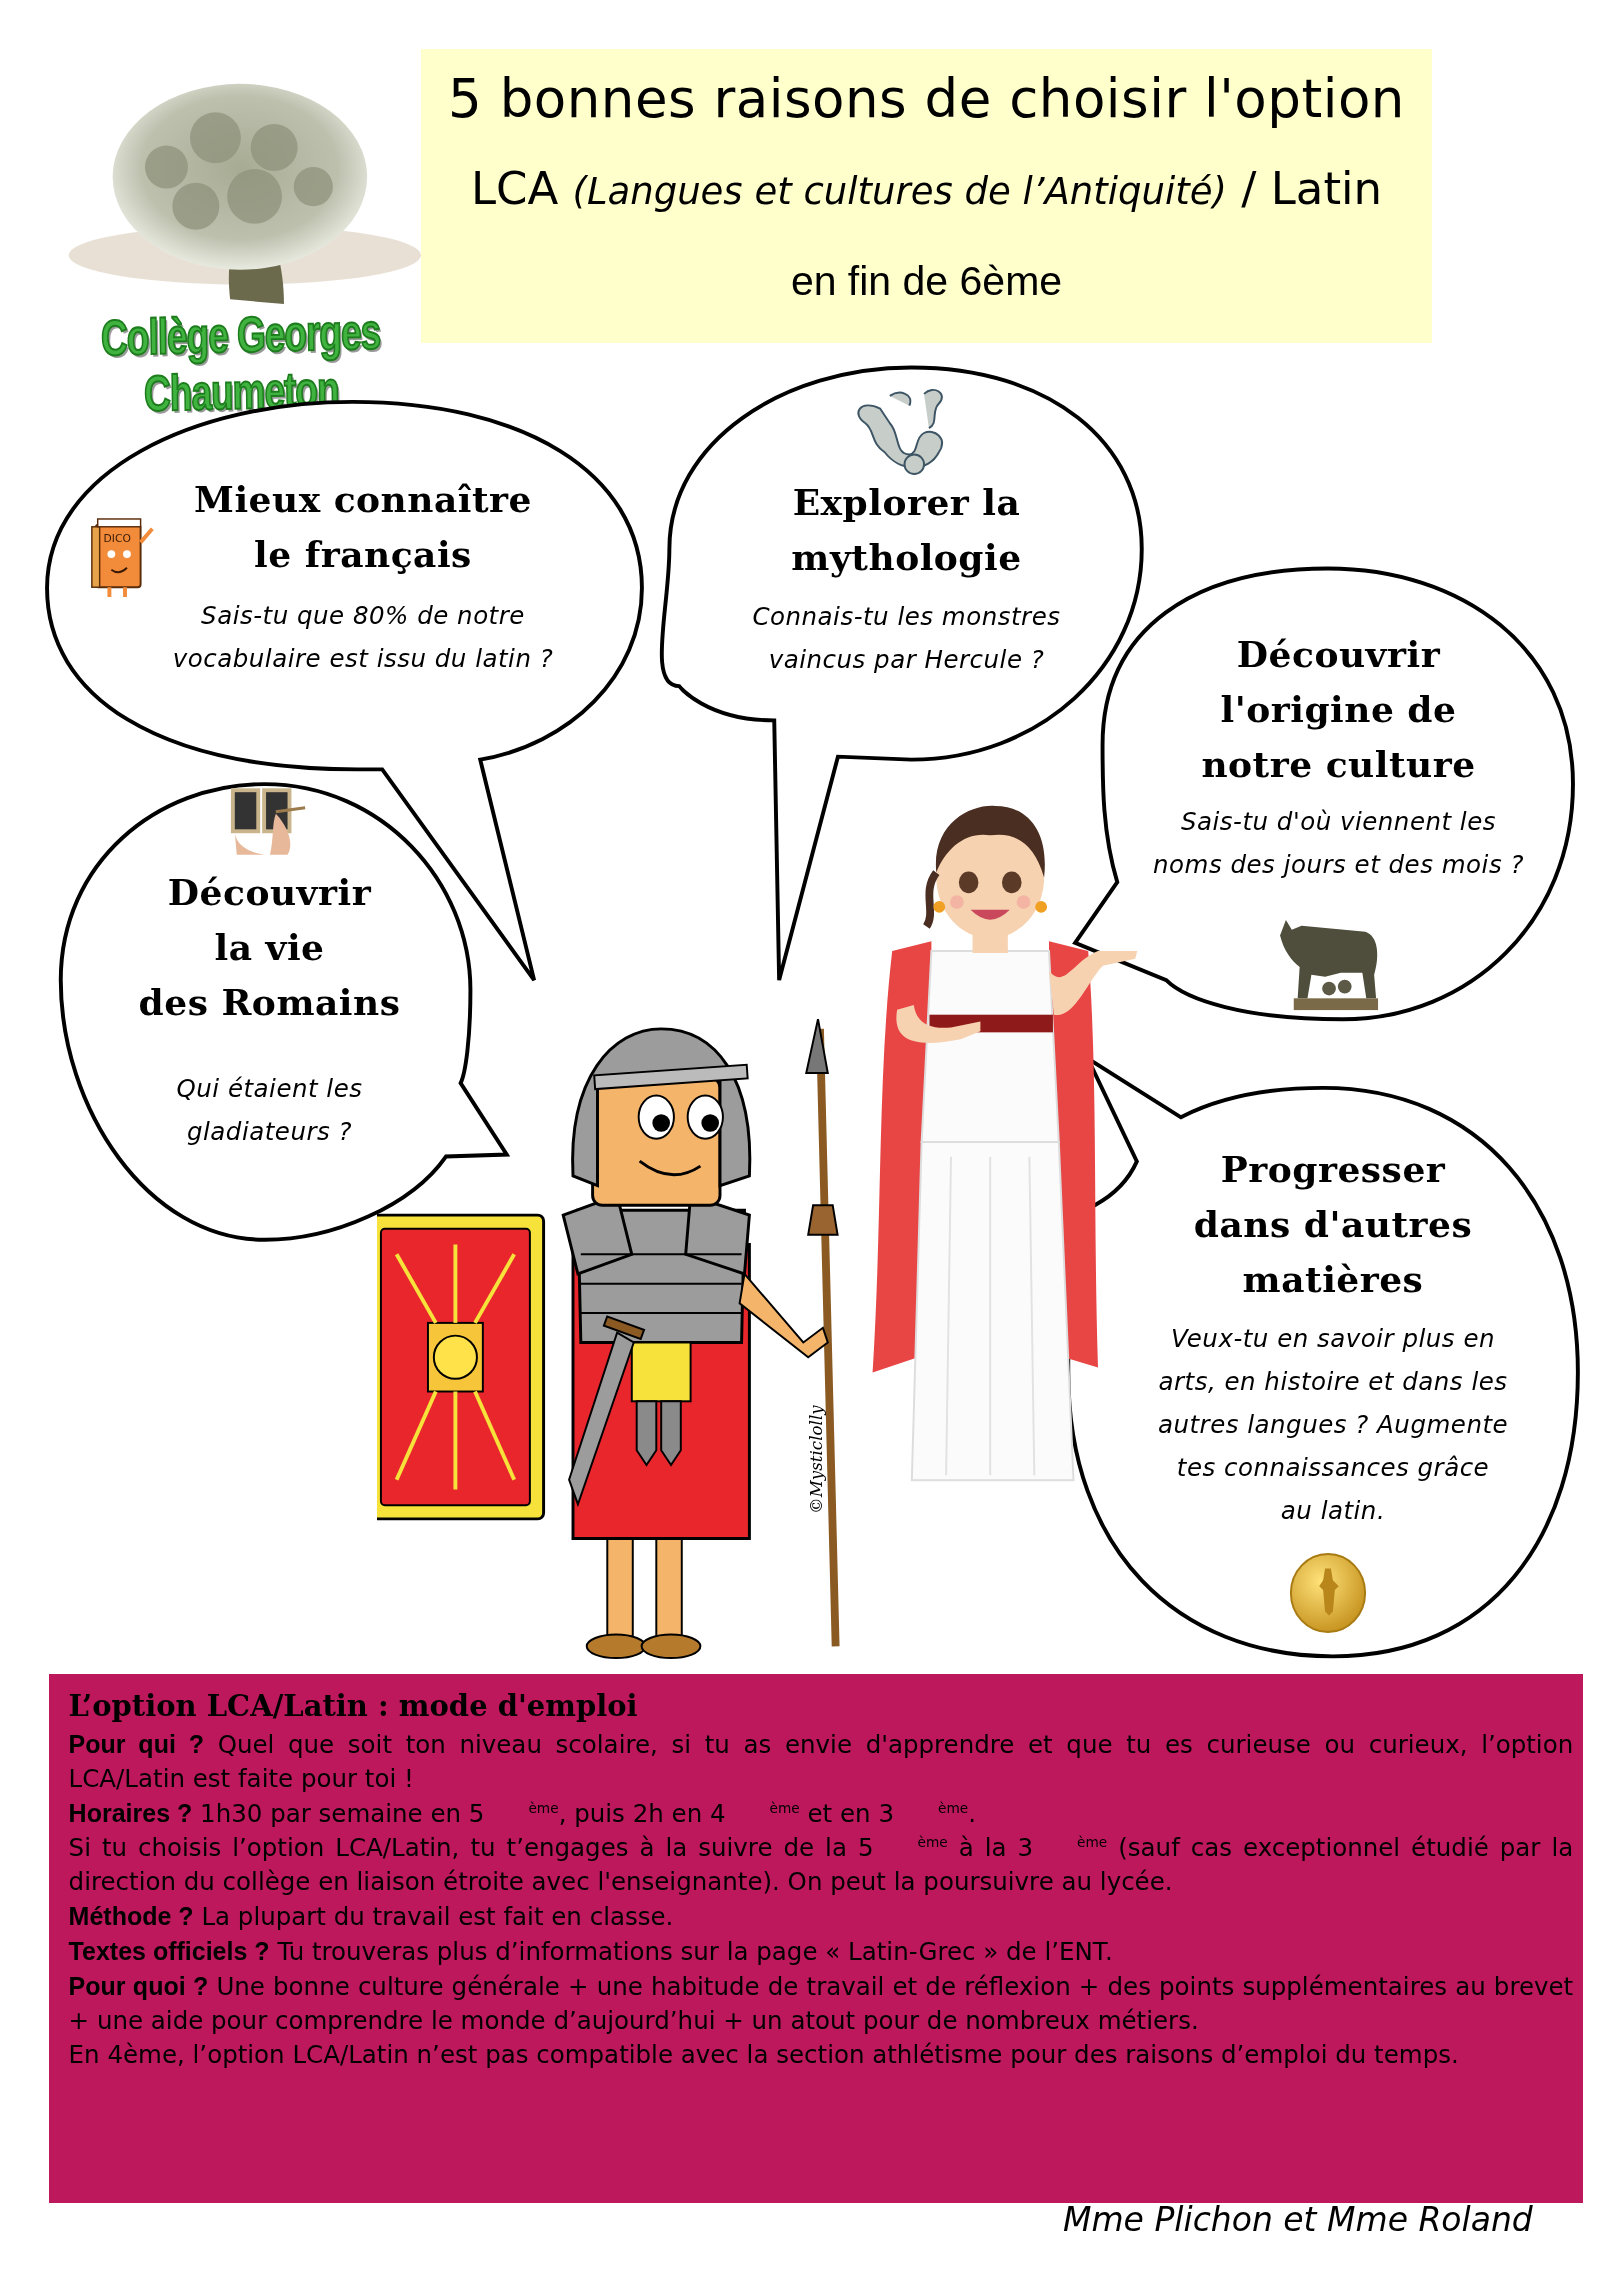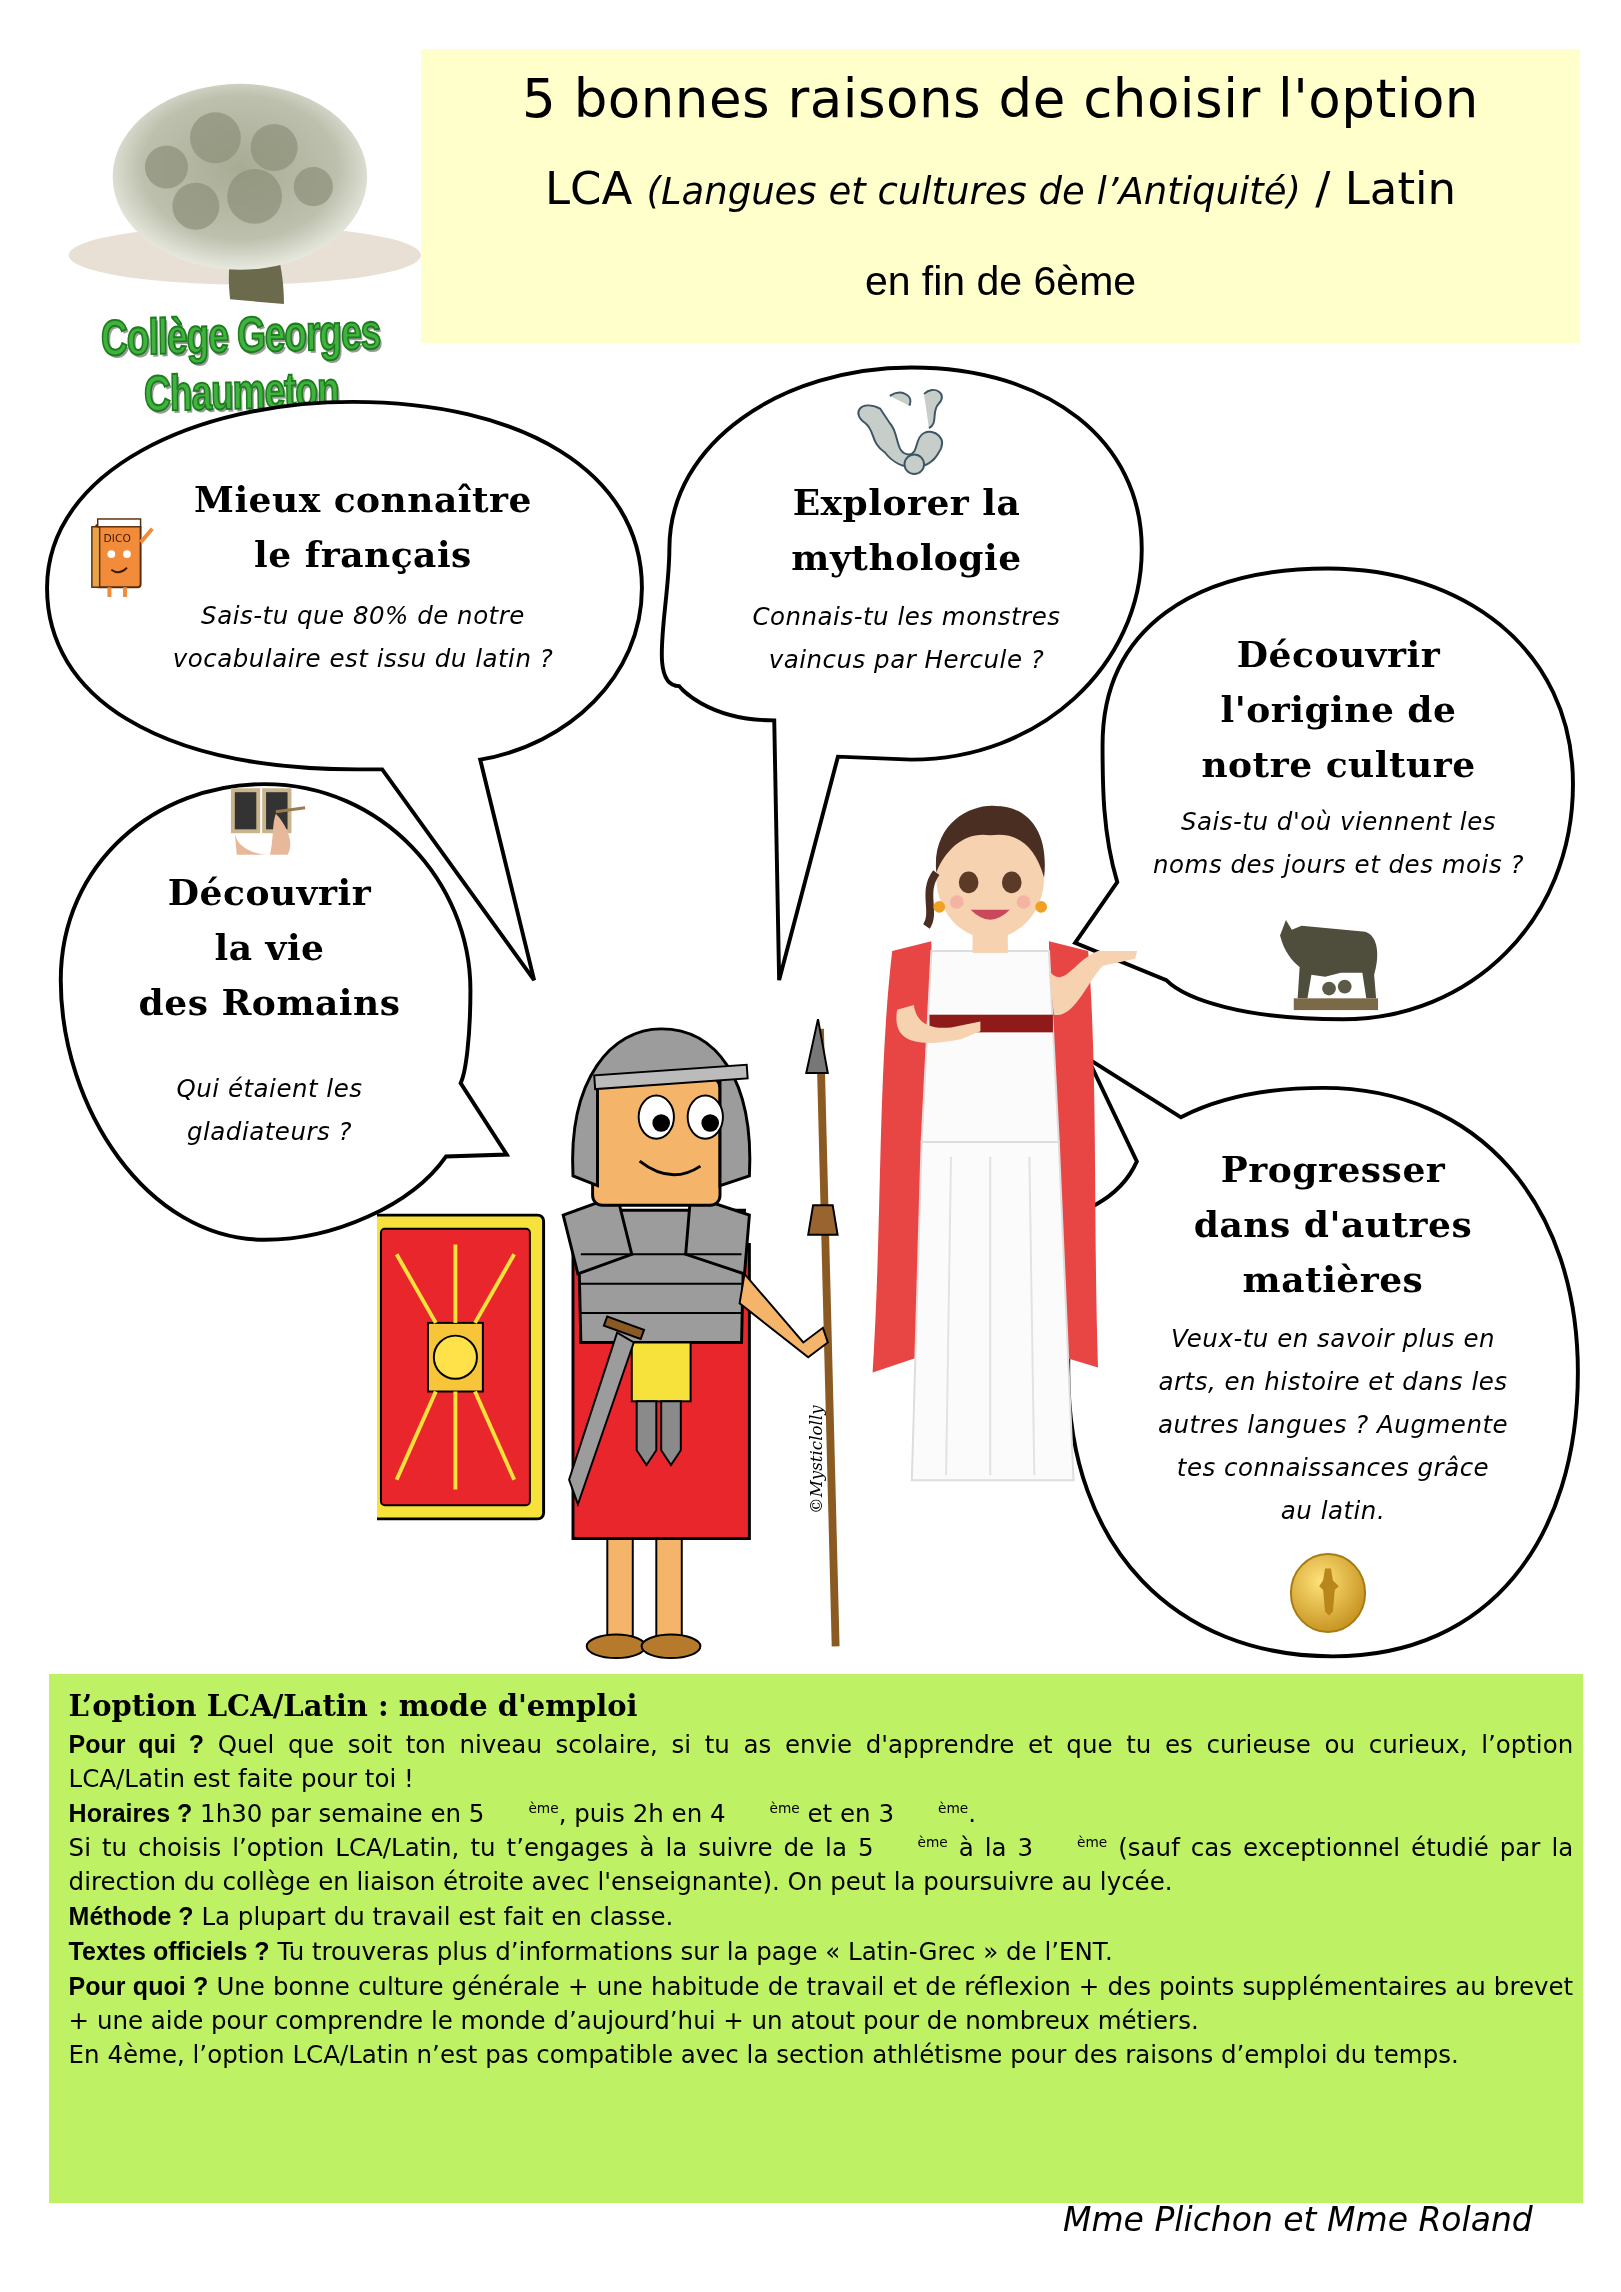--- a/index.html
+++ b/index.html
@@ -6,34 +6,34 @@
   body { width: 1621px; height: 2293px; position: relative; overflow: hidden; font-family: "DejaVu Sans", sans-serif; color: #000; }
 
   
   .logo { position: absolute; left: 49px; top: 59px; width: 372px; height: 314px; }
   .logo svg { position: absolute; left: 0; top: 0; }
   .logo-text { position: absolute; left: 5.9px; top: 263px; width: 372px; text-align: center;
     font-family: "Liberation Sans", sans-serif; font-weight: bold; font-size: 37px; color: #3fb23f;
     letter-spacing: -1px; transform: scaleY(1.35) rotate(-1deg); -webkit-text-stroke: 1.5px #1d7d1d;
     text-shadow: 2px 2px 0 #9a9a9a; }
 
-  .title-box { position: absolute; left: 421px; top: 49px; width: 1159px; height: 294px; background: #ffffcc; text-align: center; }
+  .title-box { position: absolute; left: 421px; top: 49px; width: 1011px; height: 294px; background: #ffffcc; text-align: center; }
   .title-l1 { position: absolute; left: 0; right: 0; top: 13.7px; font-family: "DejaVu Sans", sans-serif; font-size: 53px; line-height: 71px; letter-spacing: 0.5px; }
   .title-l2 { position: absolute; left: 0; right: 0; top: 108px; font-family: "DejaVu Sans", sans-serif; font-size: 45px; line-height: 63px; }
   .title-l2 .small { font-size: 37px; font-style: italic; }
   .title-l3 { position: absolute; left: 0; right: 0; top: 189px; font-family: "Liberation Sans", sans-serif; font-size: 41px; line-height: 63px; margin-top: 12px; }
 
   
   .bubbles-svg { position: absolute; left: 0; top: 0; }
   .bubble-content { position: absolute; text-align: center; }
   .b-title { font-family: "DejaVu Serif", serif; font-weight: 900; font-size: 36px; line-height: 55px; letter-spacing: 0.5px; }
   .b-q { font-family: "DejaVu Sans", sans-serif; font-style: italic; font-size: 24.5px; line-height: 43px; font-weight: 300; letter-spacing: 0.5px; }
 
   
-  .info { position: absolute; left: 49px; top: 1674px; width: 1534px; height: 529px; background: #bef264; box-sizing: border-box; padding: 11.8px 9.8px 0 19.6px; }
+  .info { position: absolute; left: 49px; top: 1674px; width: 1534px; height: 529px; background: #be185d; box-sizing: border-box; padding: 11.8px 9.8px 0 19.6px; }
   .info-title { font-family: "DejaVu Serif", serif; font-weight: 900; font-size: 29px; line-height: 41px; }
   .info p { margin: 0; font-family: "DejaVu Sans", sans-serif; font-size: 24.5px; line-height: 34px; text-align: justify; }
   .info b { font-family: Liberation Sans, sans-serif; font-weight: bold; font-size: 25px; }
   .info sup { font-size: 13.7px; line-height: 0; vertical-align: super; margin-left: 44px; }
   .signature { position: absolute; left: 1063px; top: 2200px; font-family: "DejaVu Sans", sans-serif; font-style: italic; font-size: 33px; font-weight: 300; }
   .credit { position: absolute; left: 806px; top: 1514px; font-family: "DejaVu Serif", serif; font-style: italic; font-size: 16.7px; transform: rotate(-90deg); transform-origin: left top; white-space: nowrap; }
 </style>
 </head>
 <body>
 

